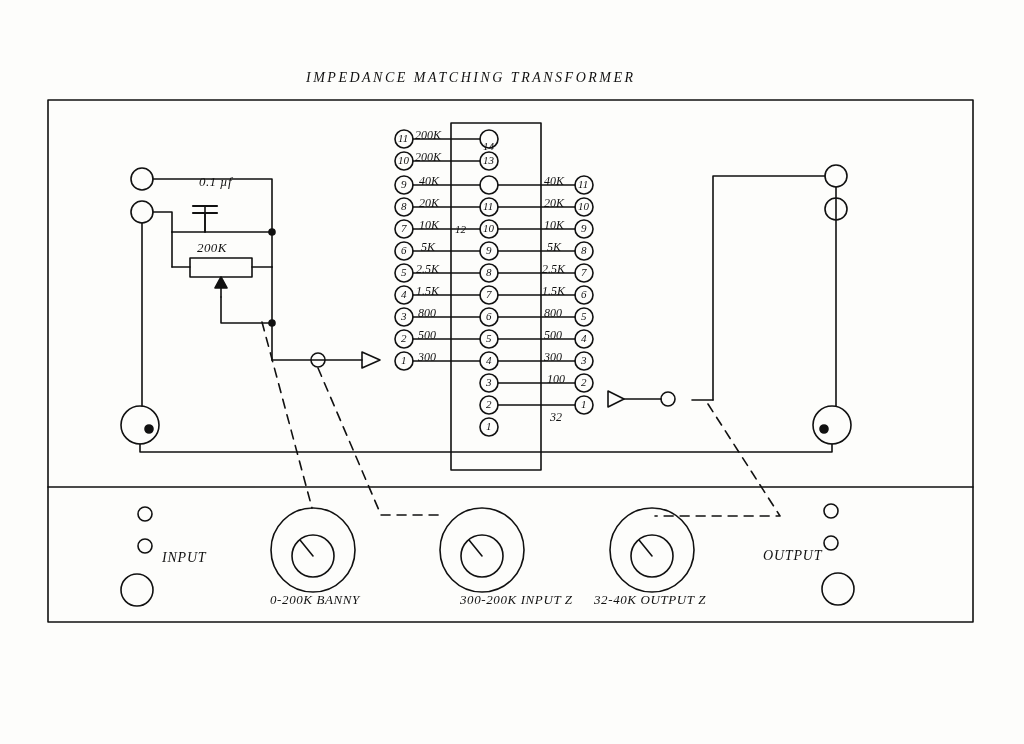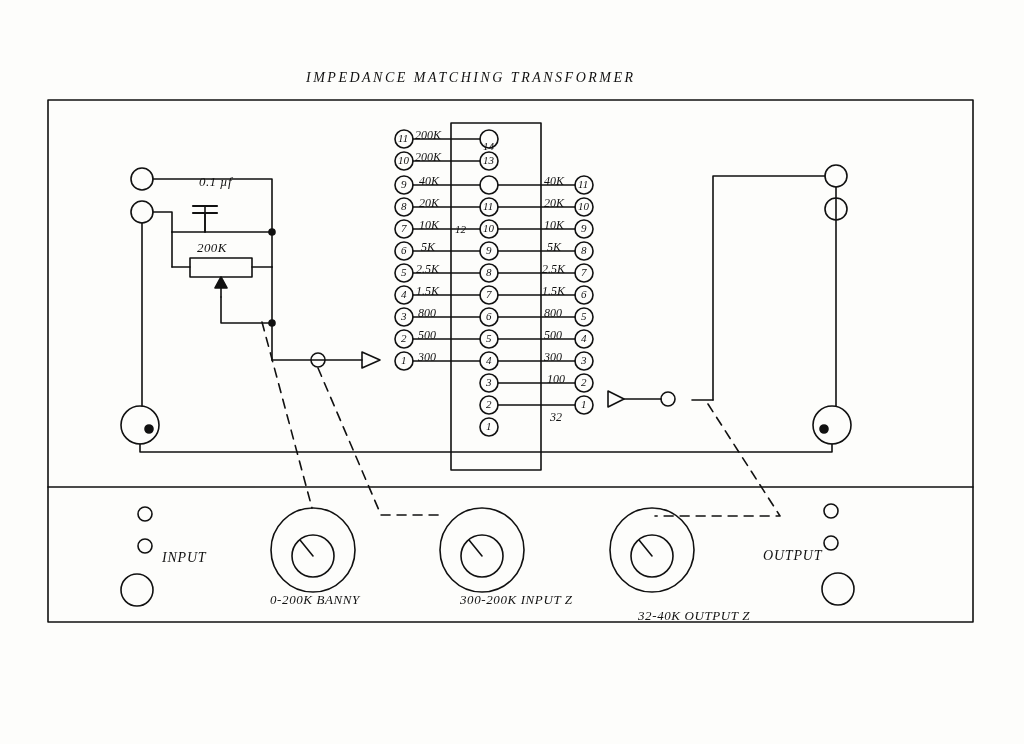--- a/index.html
+++ b/index.html
@@ -196,21 +196,21 @@
 <div class="lbl title" style="left:306px;top:70px;">IMPEDANCE  MATCHING  TRANSFORMER</div>
 
 <div class="lbl handtxt" style="left:199px;top:174px;">0.1 µf</div>
 <div class="lbl handtxt" style="left:197px;top:240px;">200K</div>
 
 <div class="lbl iolbl" style="left:162px;top:550px;">INPUT</div>
 <div class="lbl iolbl" style="left:763px;top:548px;">OUTPUT</div>
 
 <div class="lbl knoblbl" style="left:270px;top:592px;">0-200K BANNY</div>
 <div class="lbl knoblbl" style="left:424px;top:592px;margin-left:36px;">300-200K INPUT Z</div>
-<div class="lbl knoblbl" style="left:594px;top:608px;margin-left:44px;">32-40K OUTPUT Z</div>
+<div class="lbl knoblbl" style="left:594px;top:592px;">32-40K OUTPUT Z</div>
 
 <div class="lbl num" style="left:398px;top:132px;">11</div>
 <div class="lbl num" style="left:398px;top:154px;">10</div>
 <div class="lbl num" style="left:401px;top:178px;">9</div>
 <div class="lbl num" style="left:401px;top:200px;">8</div>
 <div class="lbl num" style="left:401px;top:222px;">7</div>
 <div class="lbl num" style="left:401px;top:244px;">6</div>
 <div class="lbl num" style="left:401px;top:266px;">5</div>
 <div class="lbl num" style="left:401px;top:288px;">4</div>
 <div class="lbl num" style="left:401px;top:310px;">3</div>

